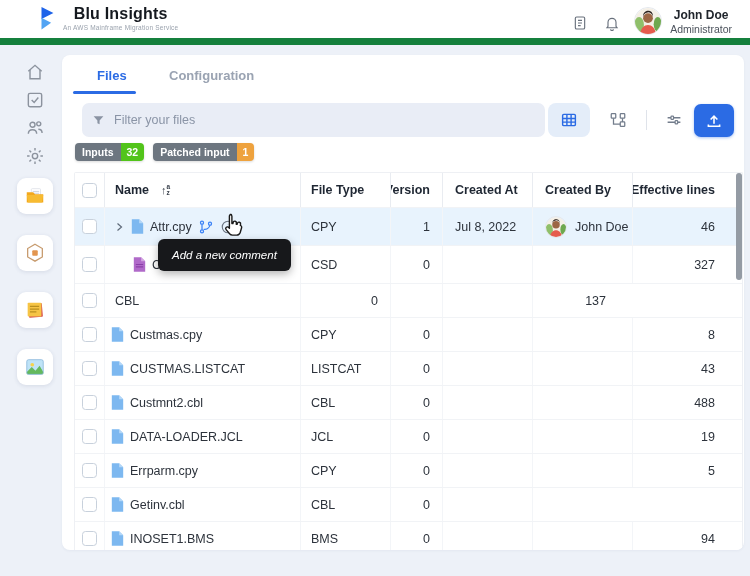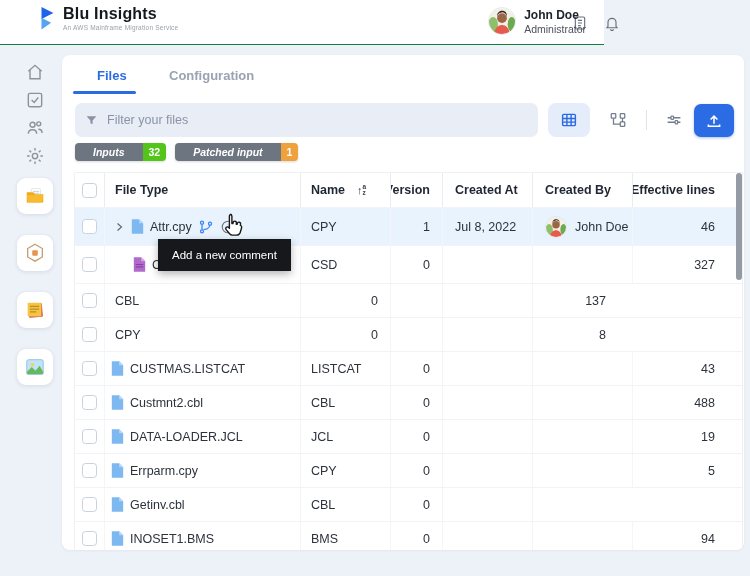--- a/index.html
+++ b/index.html
@@ -6,21 +6,21 @@
   html,body { width:750px; height:576px; }
   body {
     position:relative; overflow:hidden;
     background:#edf1f8;
     font-family:"Liberation Sans", sans-serif;
     color:#2d333c;
   }
   svg { display:block; }
 
   
-  .topbar { position:absolute; left:0; top:0; width:604px; height:45px; background:#fff; border-bottom:1px solid #15803d; z-index:5; }
+  .topbar { position:absolute; left:0; top:0; width:750px; height:45px; background:#fff; border-bottom:7px solid #15803d; z-index:5;text-align:center; }
   .brand { position:absolute; left:36px; top:5px; display:flex; align-items:flex-start; }
   .brand-mark { width:22px; height:24px; margin-top:2px; }
   .brand-text { margin-left:5px; }
   .brand-name { font-size:16px; font-weight:700; color:#15191f; letter-spacing:.2px; }
   .brand-tagline { font-size:6.5px; color:#9aa2ad; margin-top:1px; letter-spacing:.2px; }
   .top-icon { position:absolute; top:15px; width:16px; height:16px; cursor:pointer; }
   .journal-btn { left:572px; }
   .bell-btn { left:604px; }
   .user-area { position:absolute; right:18px; top:7px; display:flex; align-items:center; gap:8px; cursor:pointer; }
   .avatar { width:28px; height:28px; border-radius:50%; overflow:hidden; border:1px solid #e4e8ee; }
@@ -40,39 +40,39 @@
           box-shadow:0 1px 3px rgba(30,50,90,.05); overflow:hidden; }
 
   
   .tabs { position:absolute; left:0; top:0; height:40px; width:100%; }
   .tab { position:absolute; top:13px; font-size:13px; font-weight:700; cursor:pointer; }
   .tab-files { left:35px; color:#2b6be4; }
   .tab-config { left:107px; color:#9aa3b2; }
   .tab-underline { position:absolute; left:11px; top:36px; width:63px; height:3px; background:#2b6be4; border-radius:2px; }
 
   
-  .filter-wrap { position:absolute; left:13px; top:48px; width:463px; height:34px; background:#e9edf6; border-radius:7px;
+  .filter-wrap { position:absolute; left:20px; top:48px; width:463px; height:34px; background:#e9edf6; border-radius:7px;
                  display:flex; align-items:center; padding:0 10px; }
   .filter-wrap svg { width:13px; height:13px; margin-right:9px; flex:none; }
   .filter-input { border:none; outline:none; background:transparent; font-size:12.5px; color:#3a414c; width:100%;
                   font-family:"Liberation Sans",sans-serif; }
   .filter-input::placeholder { color:#8a94a6; }
   .icon-btn { position:absolute; top:48px; height:34px; display:flex; align-items:center; justify-content:center; cursor:pointer; border-radius:8px; }
   .btn-table { left:486px; width:42px; background:#e4edf9; }
   .btn-tree  { left:536px; width:40px; }
   .toolbar-divider { position:absolute; left:584px; top:55px; width:1px; height:20px; background:#dfe3ea; }
   .btn-sliders { left:592px; width:40px; }
   .btn-upload { left:632px; top:49px; width:40px; height:33px; background:#2b6be4; border-radius:7px; box-shadow:0 1px 3px rgba(43,107,228,.4); }
   .icon-btn svg { width:18px; height:18px; }
 
   
   .badges { position:absolute; left:13px; top:88px; display:flex; gap:9px; }
   .badge { display:flex; font-size:10.5px; font-weight:700; color:#fff; cursor:pointer;
            filter:drop-shadow(0 1px 1px rgba(0,0,0,.15)); }
-  .badge-label { background:#6d7680; padding:3px 18px; border-radius:4px 0 0 4px;font-style:italic; }
+  .badge-label { background:#6d7680; padding:3px 7px; border-radius:4px 0 0 4px; }
   .badge-count { padding:3px 6px; border-radius:0 4px 4px 0; }
 
   
   .ftable { position:absolute; left:12px; top:117px; right:1px; bottom:0; border:1px solid #eef0f4; border-bottom:none;
             border-radius:2px 2px 0 0; overflow:hidden; }
   .trow { display:grid; grid-template-columns:30px 196px 90px 52px 90px 100px 1fr; align-items:stretch;
           border-bottom:1px solid #f1f3f6; background:#fff; }
   .trow.head { height:35px; }
   .trow.r-tall { height:38px; }
   .trow.r-std { height:34px; }
@@ -96,21 +96,21 @@
   .sort-let { display:flex; flex-direction:column; font-size:6.5px; line-height:1; font-weight:700; }
   .row-act-ic { width:16px; height:16px; flex:none; cursor:pointer; }
   .mini-avatar { width:22px; height:22px; border-radius:50%; overflow:hidden; flex:none; border:1px solid #e4e8ee; }
   .mini-avatar svg { width:100%; height:100%; }
 
   
   .scroll-thumb { position:absolute; right:2px; top:118px; width:6px; height:107px; background:#949ba4; border-radius:3px; cursor:pointer; }
 
   
   .tooltip { position:absolute; left:158px; top:239px; background:#17181b; color:#fff; font-size:11.5px;
-             padding:10px 14px; border-radius:0; z-index:20; box-shadow:0 3px 8px rgba(0,0,0,.3); white-space:nowrap; }
+             padding:10px 14px; border-radius:6px; z-index:20; box-shadow:0 3px 8px rgba(0,0,0,.3); white-space:nowrap;font-style:italic; }
   .cursor { position:absolute; left:221px; top:212px; width:24px; height:30px; z-index:30; pointer-events:none; }
 </style>
 </head>
 <body>
 
 <div class="topbar">
   <div class="brand">
     <svg class="brand-mark" viewBox="0 0 24 26">
       <path d="M6 0l13 6.5L6 13z" fill="#1e63e9"></path>
       <path d="M6 11.5l10.5 5.5L6 24.5z" fill="#53a4f3"></path>
@@ -251,31 +251,31 @@
       <span class="badge-count" style="background:#eea23e">1</span>
     </div>
   </div>
 
   <div class="ftable">
 
     <div class="trow head">
       <div class="cell c-check">
           <span class="checkbox"></span>
         </div>
-      <div class="cell c-type">File Type</div>
       <div class="cell c-name">
         <span style="padding-left:4px">Name</span>
         <span class="sort-ic">
           <span class="sort-arrow">↑</span>
             <span class="sort-let">
               <span>a</span>
               <span>z</span>
             </span>
         </span>
       </div>
+      <div class="cell c-type">File Type</div>
       <div class="cell c-ver">Version</div>
       <div class="cell c-cat">Created At</div>
       <div class="cell c-cby">Created By</div>
       <div class="cell c-lines">Effective lines</div>
     </div>
 
     <div class="trow r-tall hl">
       <div class="cell c-check">
           <span class="checkbox"></span>
         </div>
@@ -346,20 +346,27 @@
       <div class="cell c-ver">0</div>
       <div class="cell c-cat"></div>
       <div class="cell c-cby"></div>
       <div class="cell c-lines">137</div>
     </div>
 
     <div class="trow r-std">
       <div class="cell c-check">
           <span class="checkbox"></span>
         </div>
+      <div class="cell c-name">
+        <svg class="file-ic" viewBox="0 0 16 18">
+            <path d="M1 0h9l5 5v13H1z" fill="#7db8f0"></path>
+            <path d="M10 0l5 5h-5z" fill="#b3d7f8"></path>
+          </svg>
+        <span>Custmas.cpy</span>
+      </div>
       <div class="cell c-type">CPY</div>
       <div class="cell c-ver">0</div>
       <div class="cell c-cat"></div>
       <div class="cell c-cby"></div>
       <div class="cell c-lines">8</div>
     </div>
 
     <div class="trow r-std">
       <div class="cell c-check">
           <span class="checkbox"></span>

